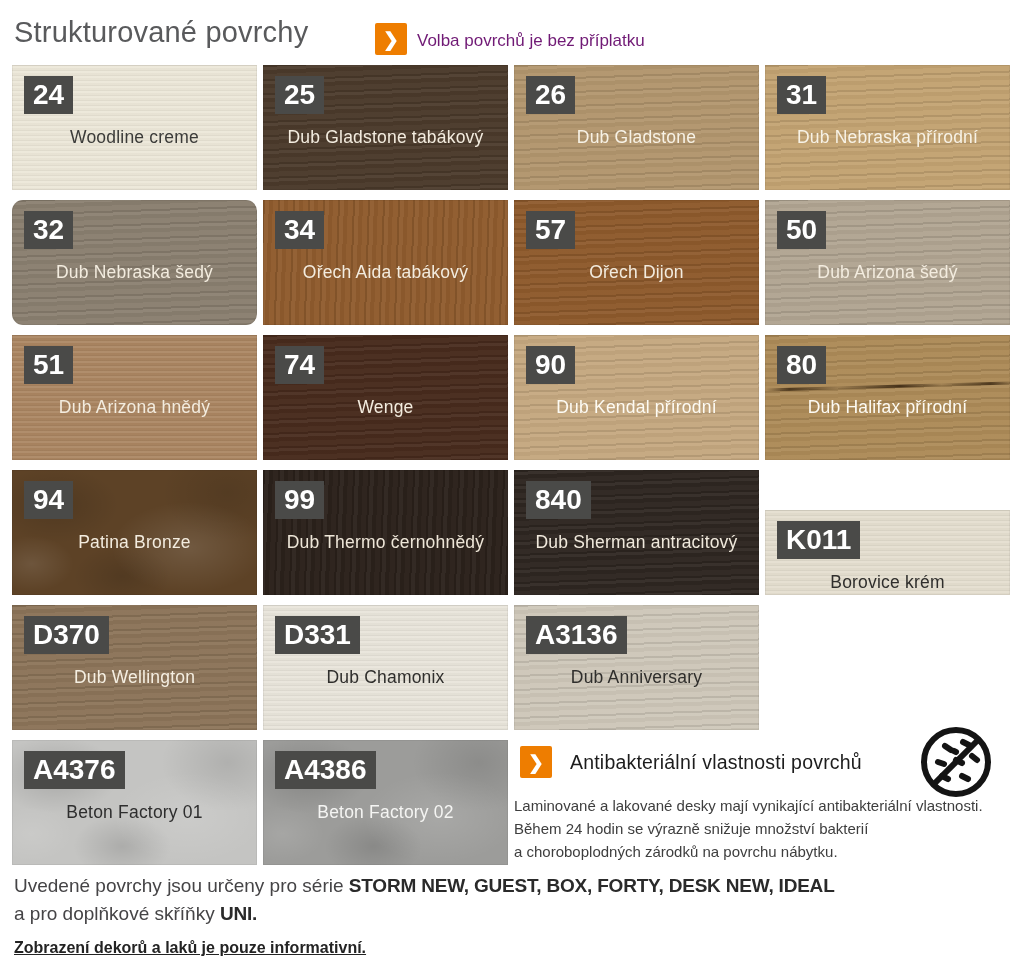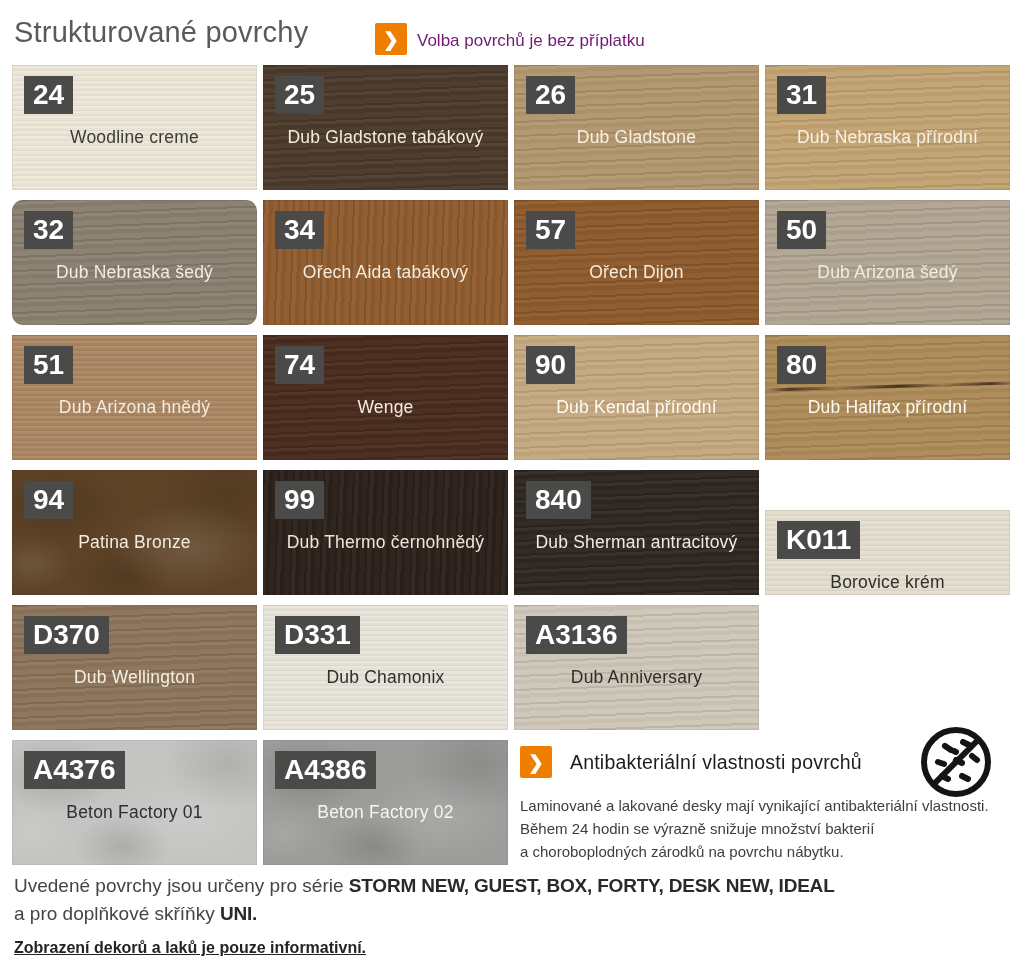--- a/index.html
+++ b/index.html
@@ -75,21 +75,21 @@
 
   
   .info { grid-column:3 / 5; position:relative; }
   .info .o-arrow { position:absolute; left:6px; top:6px; }
   .info-heading {
     position:absolute; left:56px; top:11px;
     font-size:19.5px; color:#1d1d1d; letter-spacing:.2px;
   }
   .no-bacteria { position:absolute; right:16px; top:-16px; }
   .info-text {
-    position:absolute; left:6px; top:54px;
+    position:absolute; left:0; top:54px;
     font-size:15px; line-height:23px; color:#3e3e3e;
   }
 
   
   .footer { position:absolute; left:14px; top:872px; }
   .usage { font-size:19px; line-height:28px; color:#454446; }
   .usage b { font-weight:700; color:#2a2a2a; letter-spacing:-0.2px; }
   .disclaimer { margin-top:11px; font-size:16px; font-weight:bold; color:#232323;text-decoration:underline; }
 </style>
 </head>

